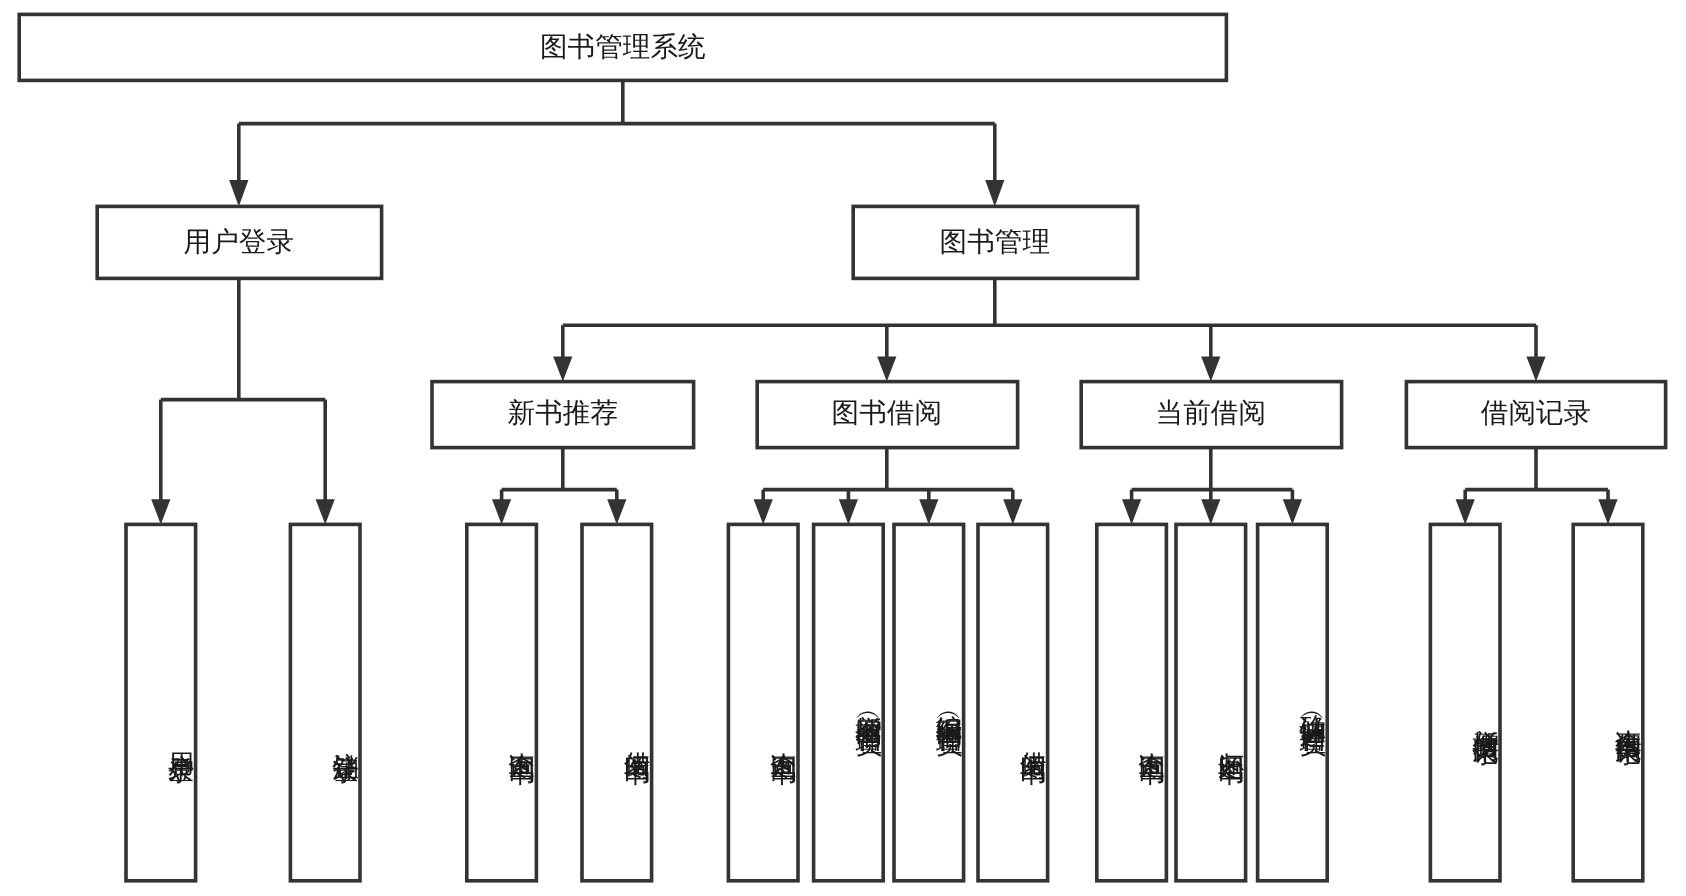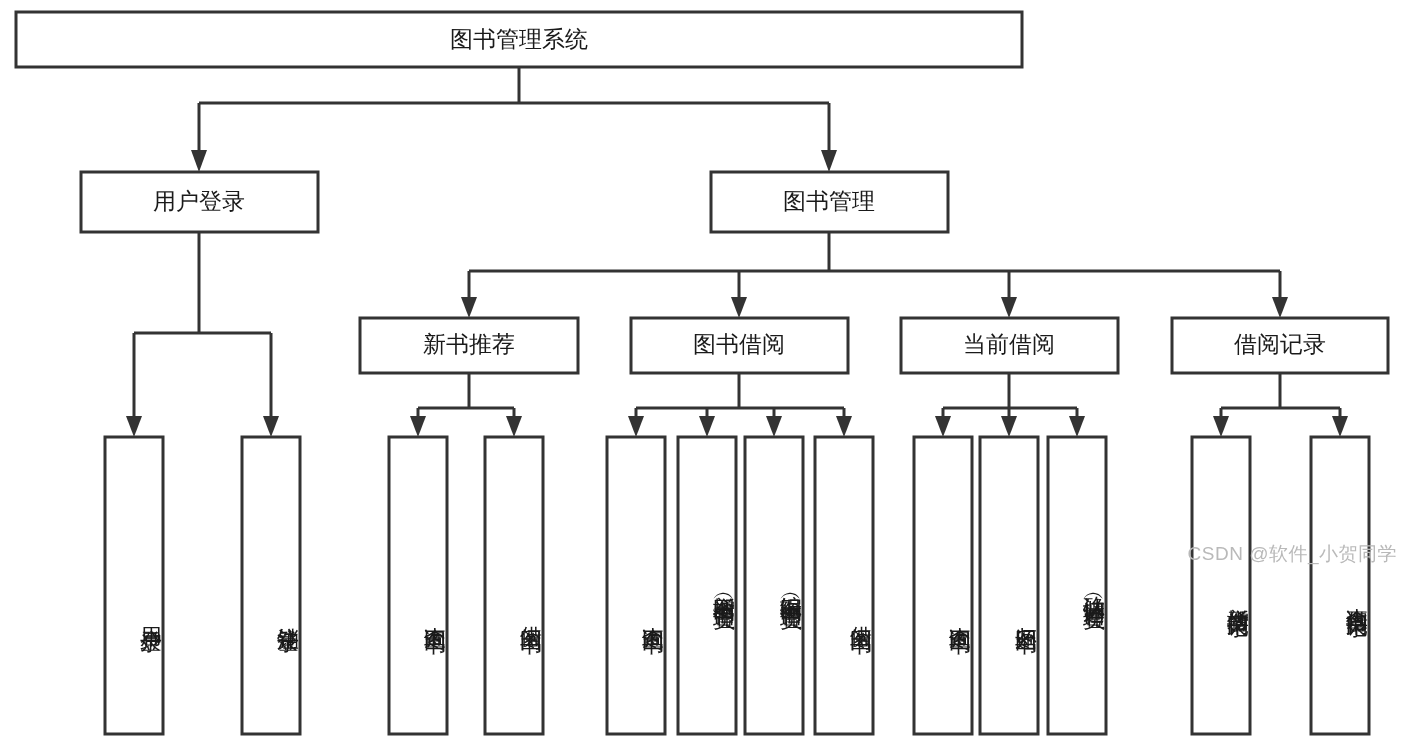--- a/index.html
+++ b/index.html
@@ -221,15 +221,14 @@
   <div class="vlabel" style="left:745px; top:443px; width:58px; height:288px;">编辑图书（管理员）</div>
   <div class="vlabel" style="left:815px; top:497px; width:58px; height:232px;">借阅图书</div>
 
   <div class="vlabel" style="left:914px; top:497px; width:58px; height:232px;">查询图书</div>
   <div class="vlabel" style="left:980px; top:497px; width:58px; height:232px;">归还图书</div>
   <div class="vlabel" style="left:1048px; top:443px; width:58px; height:288px;">确认归还（管理员）</div>
 
   <div class="vlabel" style="left:1192px; top:462px; width:58px; height:268px;">新增借阅记录</div>
   <div class="vlabel" style="left:1311px; top:462px; width:58px; height:268px;">查询借阅记录</div>
 
-  <div class="watermark">CSDN @软件_小贺同学</div>
 
 </div>
 
 </body></html>

